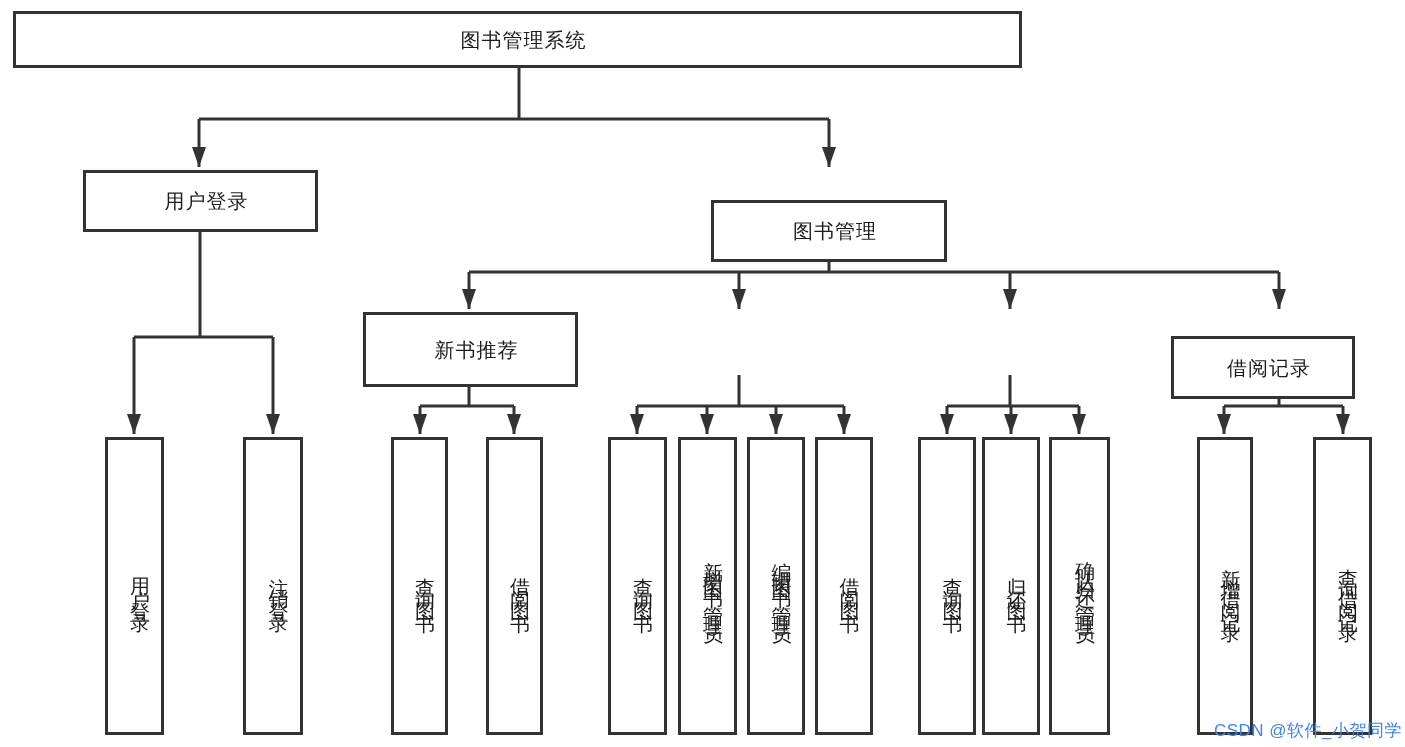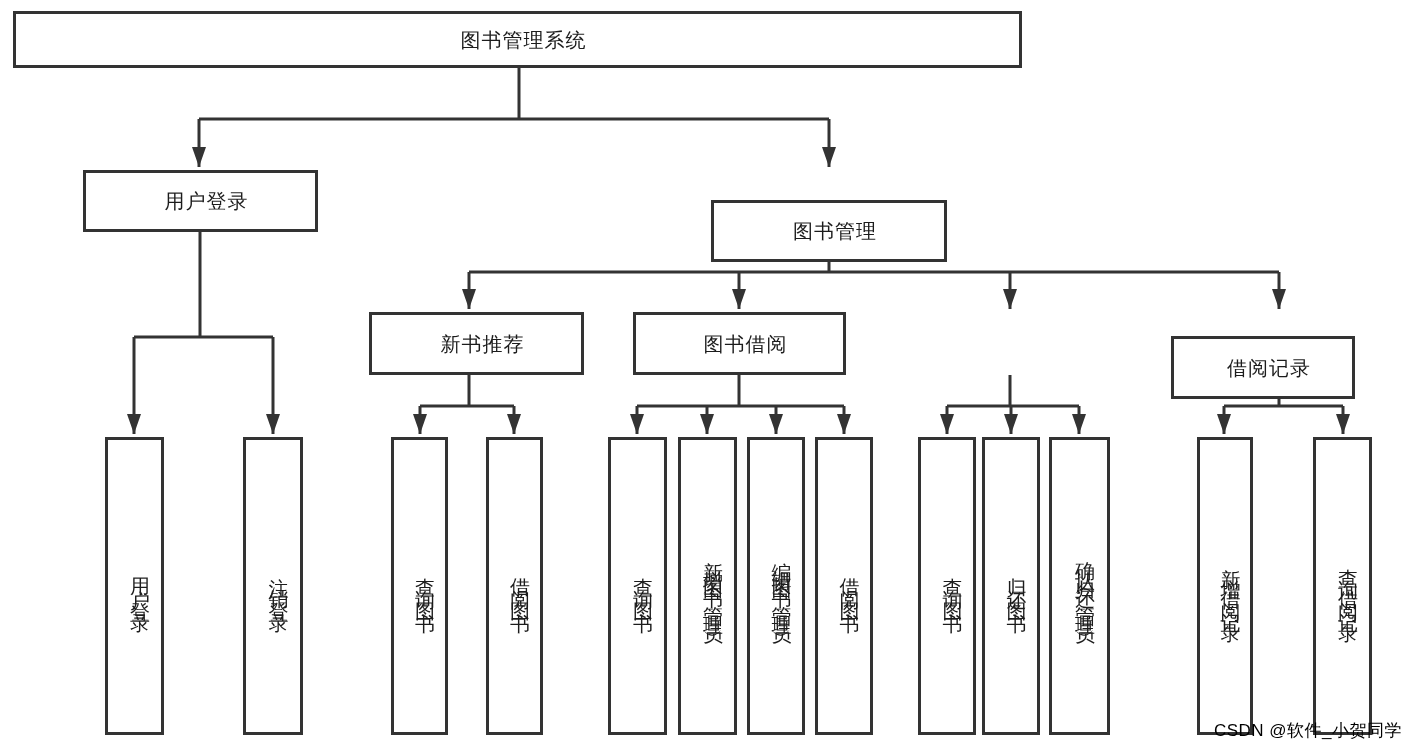--- a/index.html
+++ b/index.html
@@ -44,21 +44,21 @@
     font-size: 20px;
     letter-spacing: 12px;
     line-height: 1;
     white-space: nowrap;
   }
   .watermark {
     position: absolute;
     right: 3px;
     bottom: 5px;
     font-size: 17px;
-    color: #000000;
+    color: #3b82f6;
     letter-spacing: 0.5px;
     white-space: nowrap;
   }
 </style>
 </head>
 <body>
 
 <div id="stage">
 
   <svg id="wires" viewBox="0 0 1405 747" xmlns="http://www.w3.org/2000/svg">
@@ -106,25 +106,22 @@
     <span class="lbl">图书管理系统</span>
   </div>
 
   <div class="node h" style="left:83px; top:170px; width:235px; height:62px;">
     <span class="lbl">用户登录</span>
   </div>
   <div class="node h" style="left:711px; top:170px; width:236px; height:62px;margin-top:30px;">
     <span class="lbl">图书管理</span>
   </div>
 
-  <div class="node h" style="left:363px; top:312px; width:215px; height:63px;margin-left:6px;">
+  <div class="node h" style="left:363px; top:312px; width:215px; height:75px;">
     <span class="lbl">新书推荐</span>
-  </div>
-  <div class="node h" style="left:633px; top:312px; width:213px; height:63px;">
-    <span class="lbl">图书借阅</span>
   </div>
   <div class="node h" style="left:1171px; top:312px; width:184px; height:63px;margin-top:24px;">
     <span class="lbl">借阅记录</span>
   </div>
 
   <div class="node v" style="left:105px; top:437px; width:59px; height:298px;">
     <span class="lbl">用户登录</span>
   </div>
   <div class="node v" style="left:243px; top:437px; width:60px; height:298px;">
     <span class="lbl">注销登录</span>

